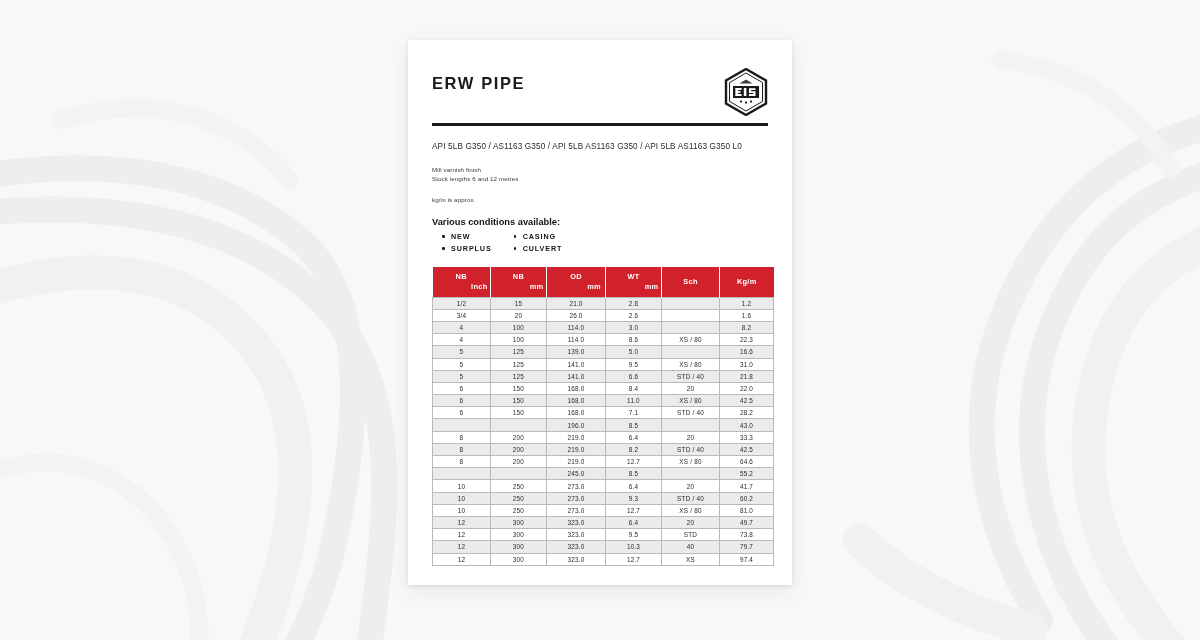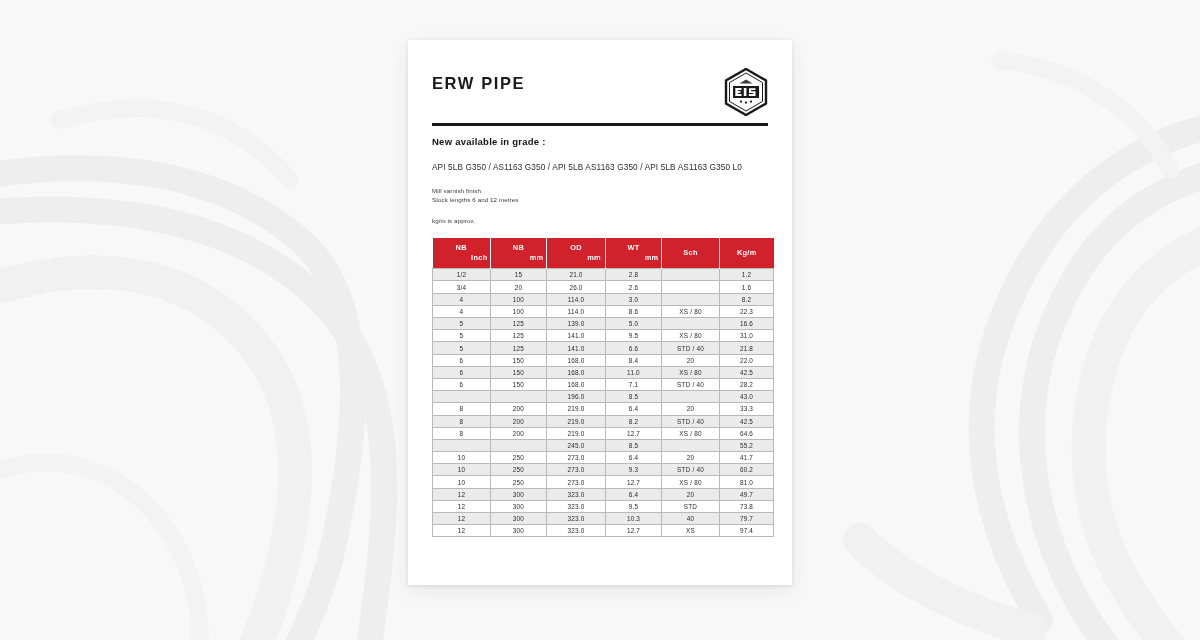--- a/index.html
+++ b/index.html
@@ -185,27 +185,37 @@
           <polygon points="22,11.5 28.5,15.6 15.5,15.6" fill="#1a1a1a" opacity="0.85"></polygon>
           <circle cx="17" cy="33.6" r="1.15" fill="#1a1a1a"></circle>
           <circle cx="22" cy="34.6" r="1.15" fill="#1a1a1a"></circle>
           <circle cx="27" cy="33.6" r="1.15" fill="#1a1a1a"></circle>
         </svg>
       </span>
     </div>
 
     <div class="rule"></div>
 
-    <h2 class="sec-title">New available in grade :</h2>
     <div class="grade-line">API 5LB G350 / AS1163 G350 / API 5LB AS1163 G350 / API 5LB AS1163 G350 L0</div>
 
     <div class="fine">Mill varnish finish</div>
     <div class="fine">Stock lengths 6 and 12 metres</div>
     <div class="fine gap">kg/m is approx.</div>
 
+    <h2 class="cond-title">Various conditions available:</h2>
+    <div class="cond-cols">
+      <ul class="cond-col" id="cond-left">
+          <li>NEW</li>
+          <li>SURPLUS</li>
+        </ul>
+      <ul class="cond-col" id="cond-right">
+          <li>CASING</li>
+          <li>CULVERT</li>
+        </ul>
+    </div>
 
     <table class="spec">
       <colgroup>
         <col class="c1">
           <col class="c2">
           <col class="c3">
           <col class="c4">
           <col class="c5">
           <col class="c6">
       </colgroup>

